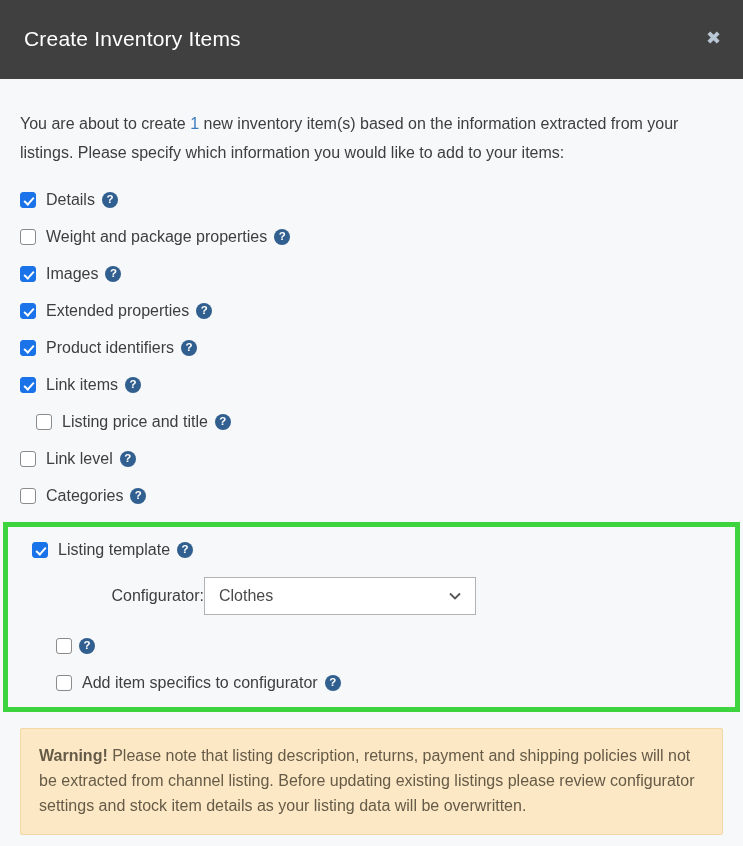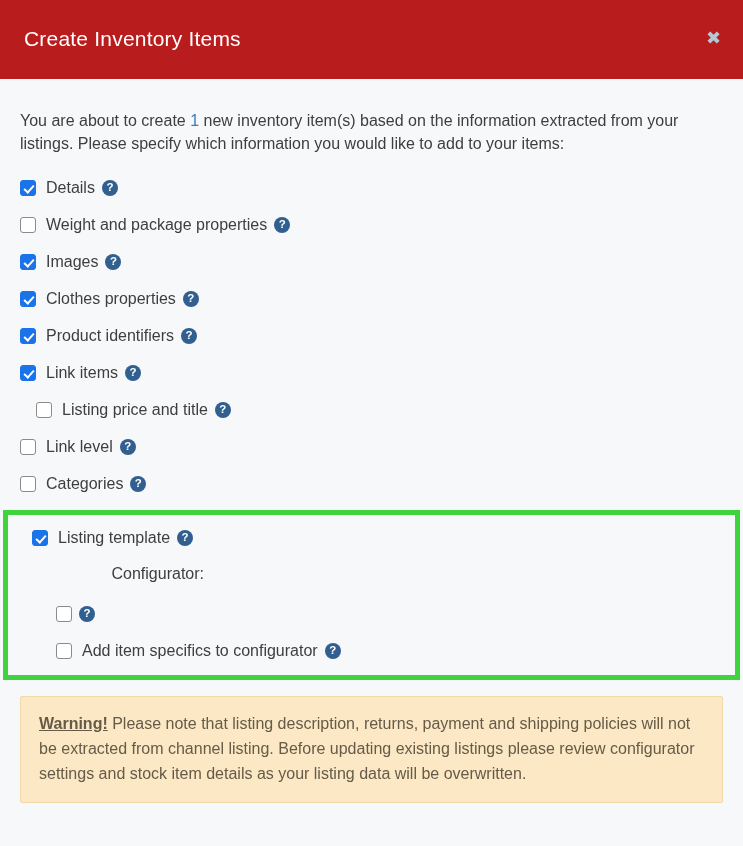--- a/index.html
+++ b/index.html
@@ -6,33 +6,33 @@
   html,body { width:743px; height:846px; }
   body {
     font-family:"Liberation Sans","DejaVu Sans",sans-serif;
     background:#f7f8f9;
     overflow:hidden;
   }
   .modal { width:743px; height:846px; background:#f7f8f9; position:relative; }
 
   
   .modal-header {
-    height:79px; background:#b91c1c; color:#fff;
+    height:79px; background:#404040; color:#fff;
     display:flex; align-items:center; justify-content:space-between;
     padding:0 22px 0 24px; position:relative;
   }
   .modal-title { font-size:21px; font-weight:400; letter-spacing:.2px; margin-top:-2px; }
   .close-btn {
     color:#b9c7d4; font-size:18px; font-weight:bold; cursor:pointer;
     line-height:1; margin-top:-4px;
   }
 
   
   .modal-body { padding:30px 20px 0 20px; color:#3e3e3e; }
-  .intro { font-size:16px; line-height:23px; color:#3e3e3e; margin-bottom:22px; }
+  .intro { font-size:16px; line-height:29px; color:#3e3e3e; margin-bottom:22px; }
   .intro .count { color:#3a7cbd; }
 
   
   .opt-row { display:flex; align-items:center; height:22px; margin-bottom:15px; }
   .opt-row.indent { margin-left:16px; }
   .cb {
     width:16px; height:16px; border:1px solid #8b8b8b; border-radius:3px;
     background:#fff; display:inline-block; position:relative; flex:0 0 16px;
     cursor:pointer;
   }
@@ -70,21 +70,21 @@
   .chevron { width:12px; height:8px; display:block; }
   .chevron polyline { fill:none; stroke:#555; stroke-width:1.8; }
 
   
   .warning-box {
     margin:16px 0 0 0;
     background:#fce8c4; border:1px solid #f1d8a6; border-radius:2px;
     padding:14px 20px 16px 18px;
     font-size:16px; line-height:25px; color:#655b48;
   }
-  .warning-box b { font-weight:bold;text-decoration:underline; }
+  .warning-box b { font-weight:bold; }
 </style>
 </head>
 <body>
 
 <div class="modal">
 
   <div class="modal-header">
     <div class="modal-title">Create Inventory Items</div>
     <div class="close-btn">✖</div>
   </div>
@@ -104,21 +104,21 @@
         <span class="opt-label">Weight and package properties</span>
         <span class="help">?</span>
       </div>
       <div class="opt-row">
         <span class="cb checked"></span>
         <span class="opt-label">Images</span>
         <span class="help">?</span>
       </div>
       <div class="opt-row">
         <span class="cb checked"></span>
-        <span class="opt-label">Clothes properties</span>
+        <span class="opt-label">Extended properties</span>
         <span class="help">?</span>
       </div>
       <div class="opt-row">
         <span class="cb checked"></span>
         <span class="opt-label">Product identifiers</span>
         <span class="help">?</span>
       </div>
       <div class="opt-row">
         <span class="cb checked"></span>
         <span class="opt-label">Link items</span>
@@ -143,20 +143,26 @@
 
     <div class="highlight-box">
       <div class="opt-row">
         <span class="cb checked"></span>
         <span class="opt-label">Listing template</span>
         <span class="help">?</span>
       </div>
 
       <div class="config-row">
         <span class="config-label">Configurator:</span>
+        <div class="select-box">
+          <span class="select-value">Clothes</span>
+          <svg class="chevron" viewBox="0 0 12 8">
+              <polyline points="1,1.5 6,6.5 11,1.5"></polyline>
+            </svg>
+        </div>
       </div>
 
       <div class="opt-row hb-indent">
         <span class="cb"></span>
         <span class="help">?</span>
       </div>
       <div class="opt-row hb-indent">
         <span class="cb"></span>
         <span class="opt-label">Add item specifics to configurator</span>
         <span class="help">?</span>

